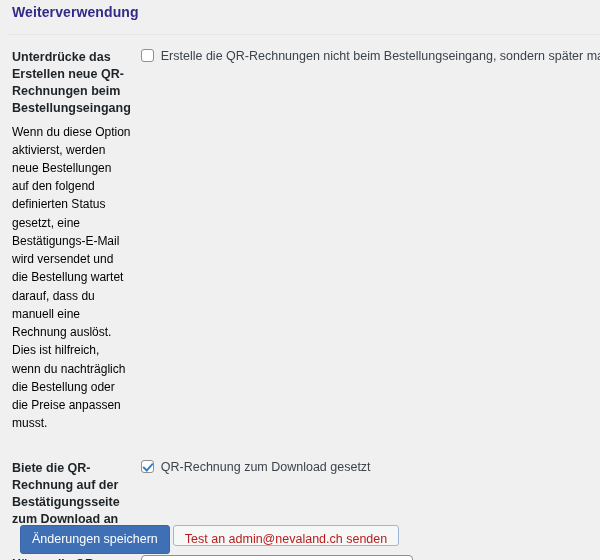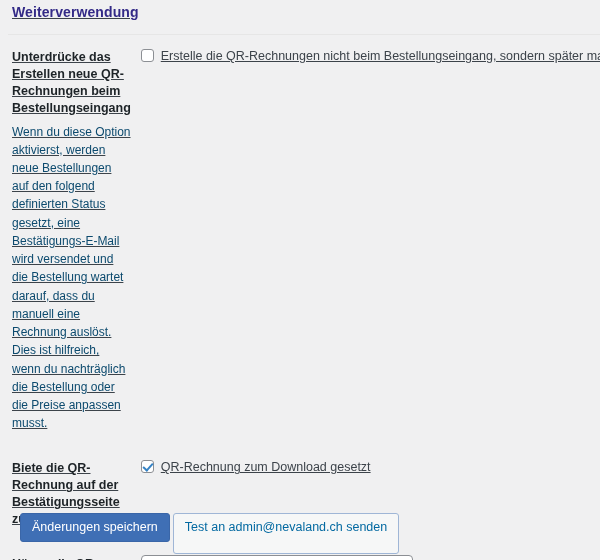--- a/index.html
+++ b/index.html
@@ -13,21 +13,20 @@
     font-family: "Liberation Sans", sans-serif;
     font-size: 13px;
     color: #3c434a;
     overflow: hidden;
   }
   .page {
     position: relative;
     width: 578px;
     height: 560px;
     padding: 0 8px;
-    text-decoration: underline;
   }
 
   
   .section-title {
     margin: 0;
     padding: 4px 4px 14px 4px;
     font-size: 14px;
     font-weight: bold;
     color: #332a87;
     letter-spacing: .1px;
@@ -51,21 +50,21 @@
   }
   .form-table td {
     padding: 13px 10px 13px 0;
   }
   .field-desc {
     display: block;
     margin-top: 6px;
     font-weight: normal;
     font-size: 12px;
     line-height: 1.52;
-    color: #0c4a6e;
+    color: #000000;
   }
 
   
   .checkbox-row {
     display: flex;
     align-items: flex-start;
     gap: 7px;
     line-height: 1.3;
   }
   .cb {
@@ -142,22 +141,22 @@
   }
   .btn-primary {
     background: #3f6fb5;
     border: 1px solid #3a66a8;
     color: #ffffff;
     padding: 7px 11px 8px;
   }
   .btn-secondary {
     background: #f6f7f7;
     border: 1px solid #9fb6d6;
-    color: #0369a1;
-    padding: 7px 11px 20px;
+    color: #b91c1c;
+    padding: 7px 11px 0;
   }
 </style>
 </head>
 <body>
 
 <div class="page">
 
   <h2 class="section-title">Weiterverwendung</h2>
 
   <table class="form-table">

